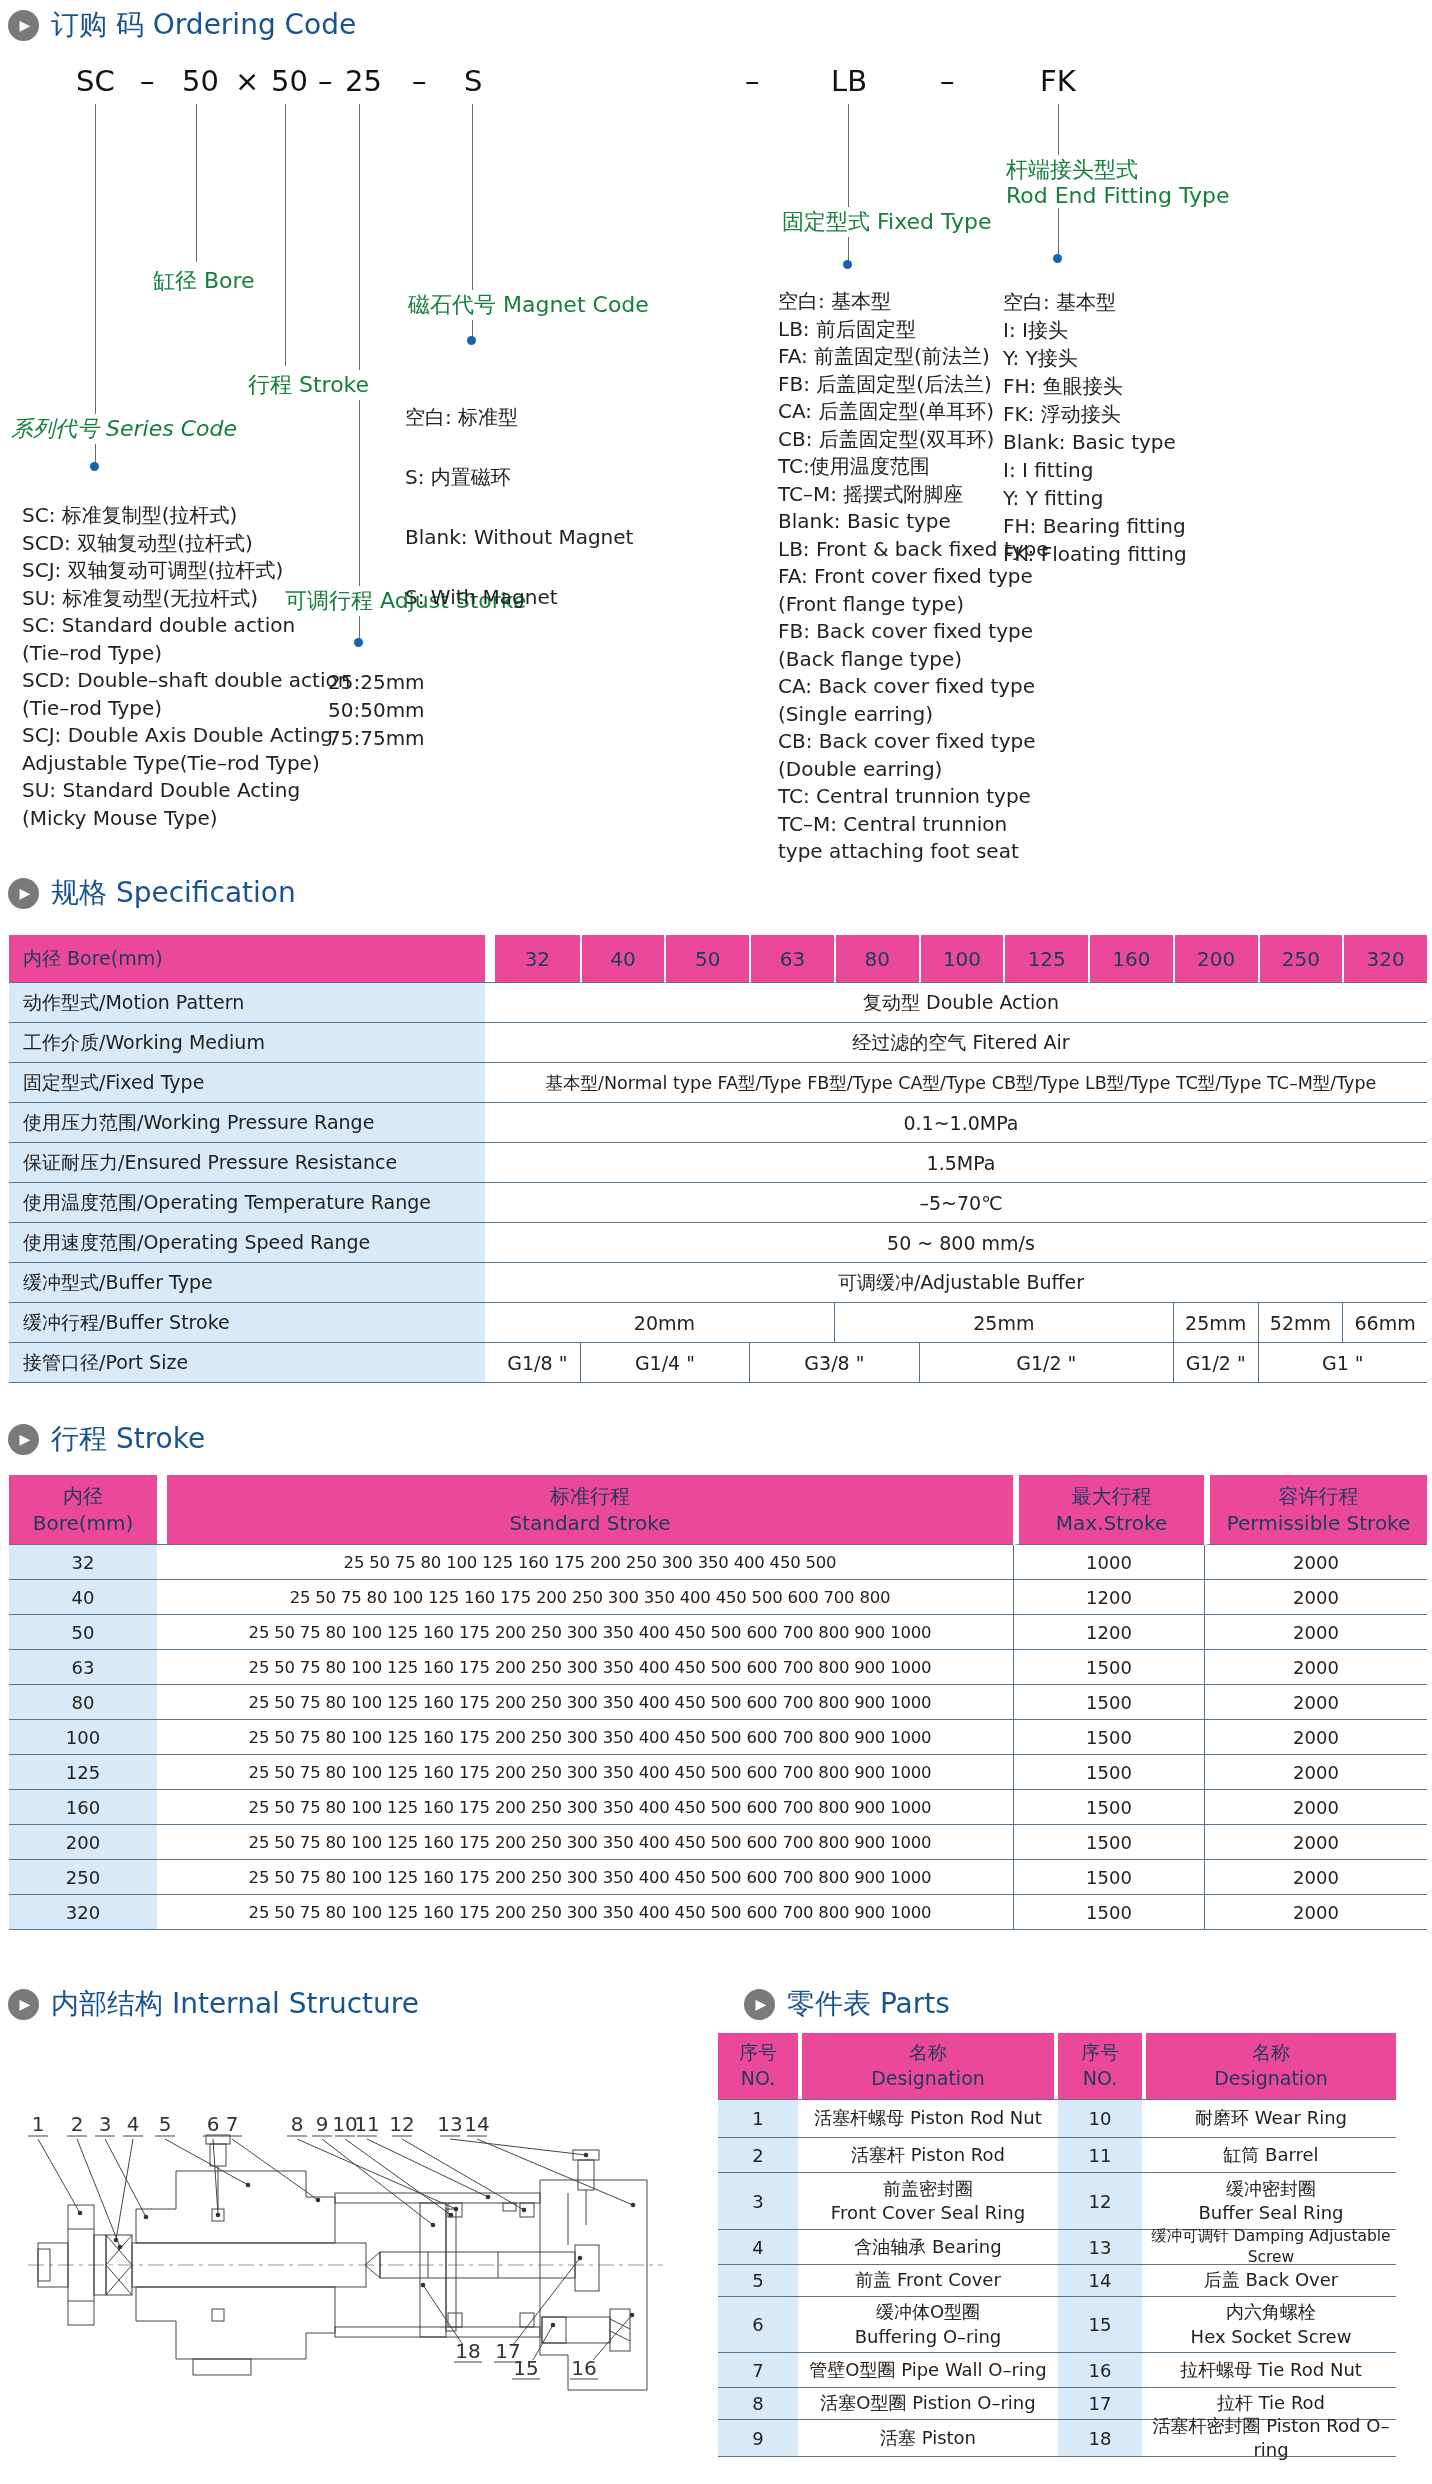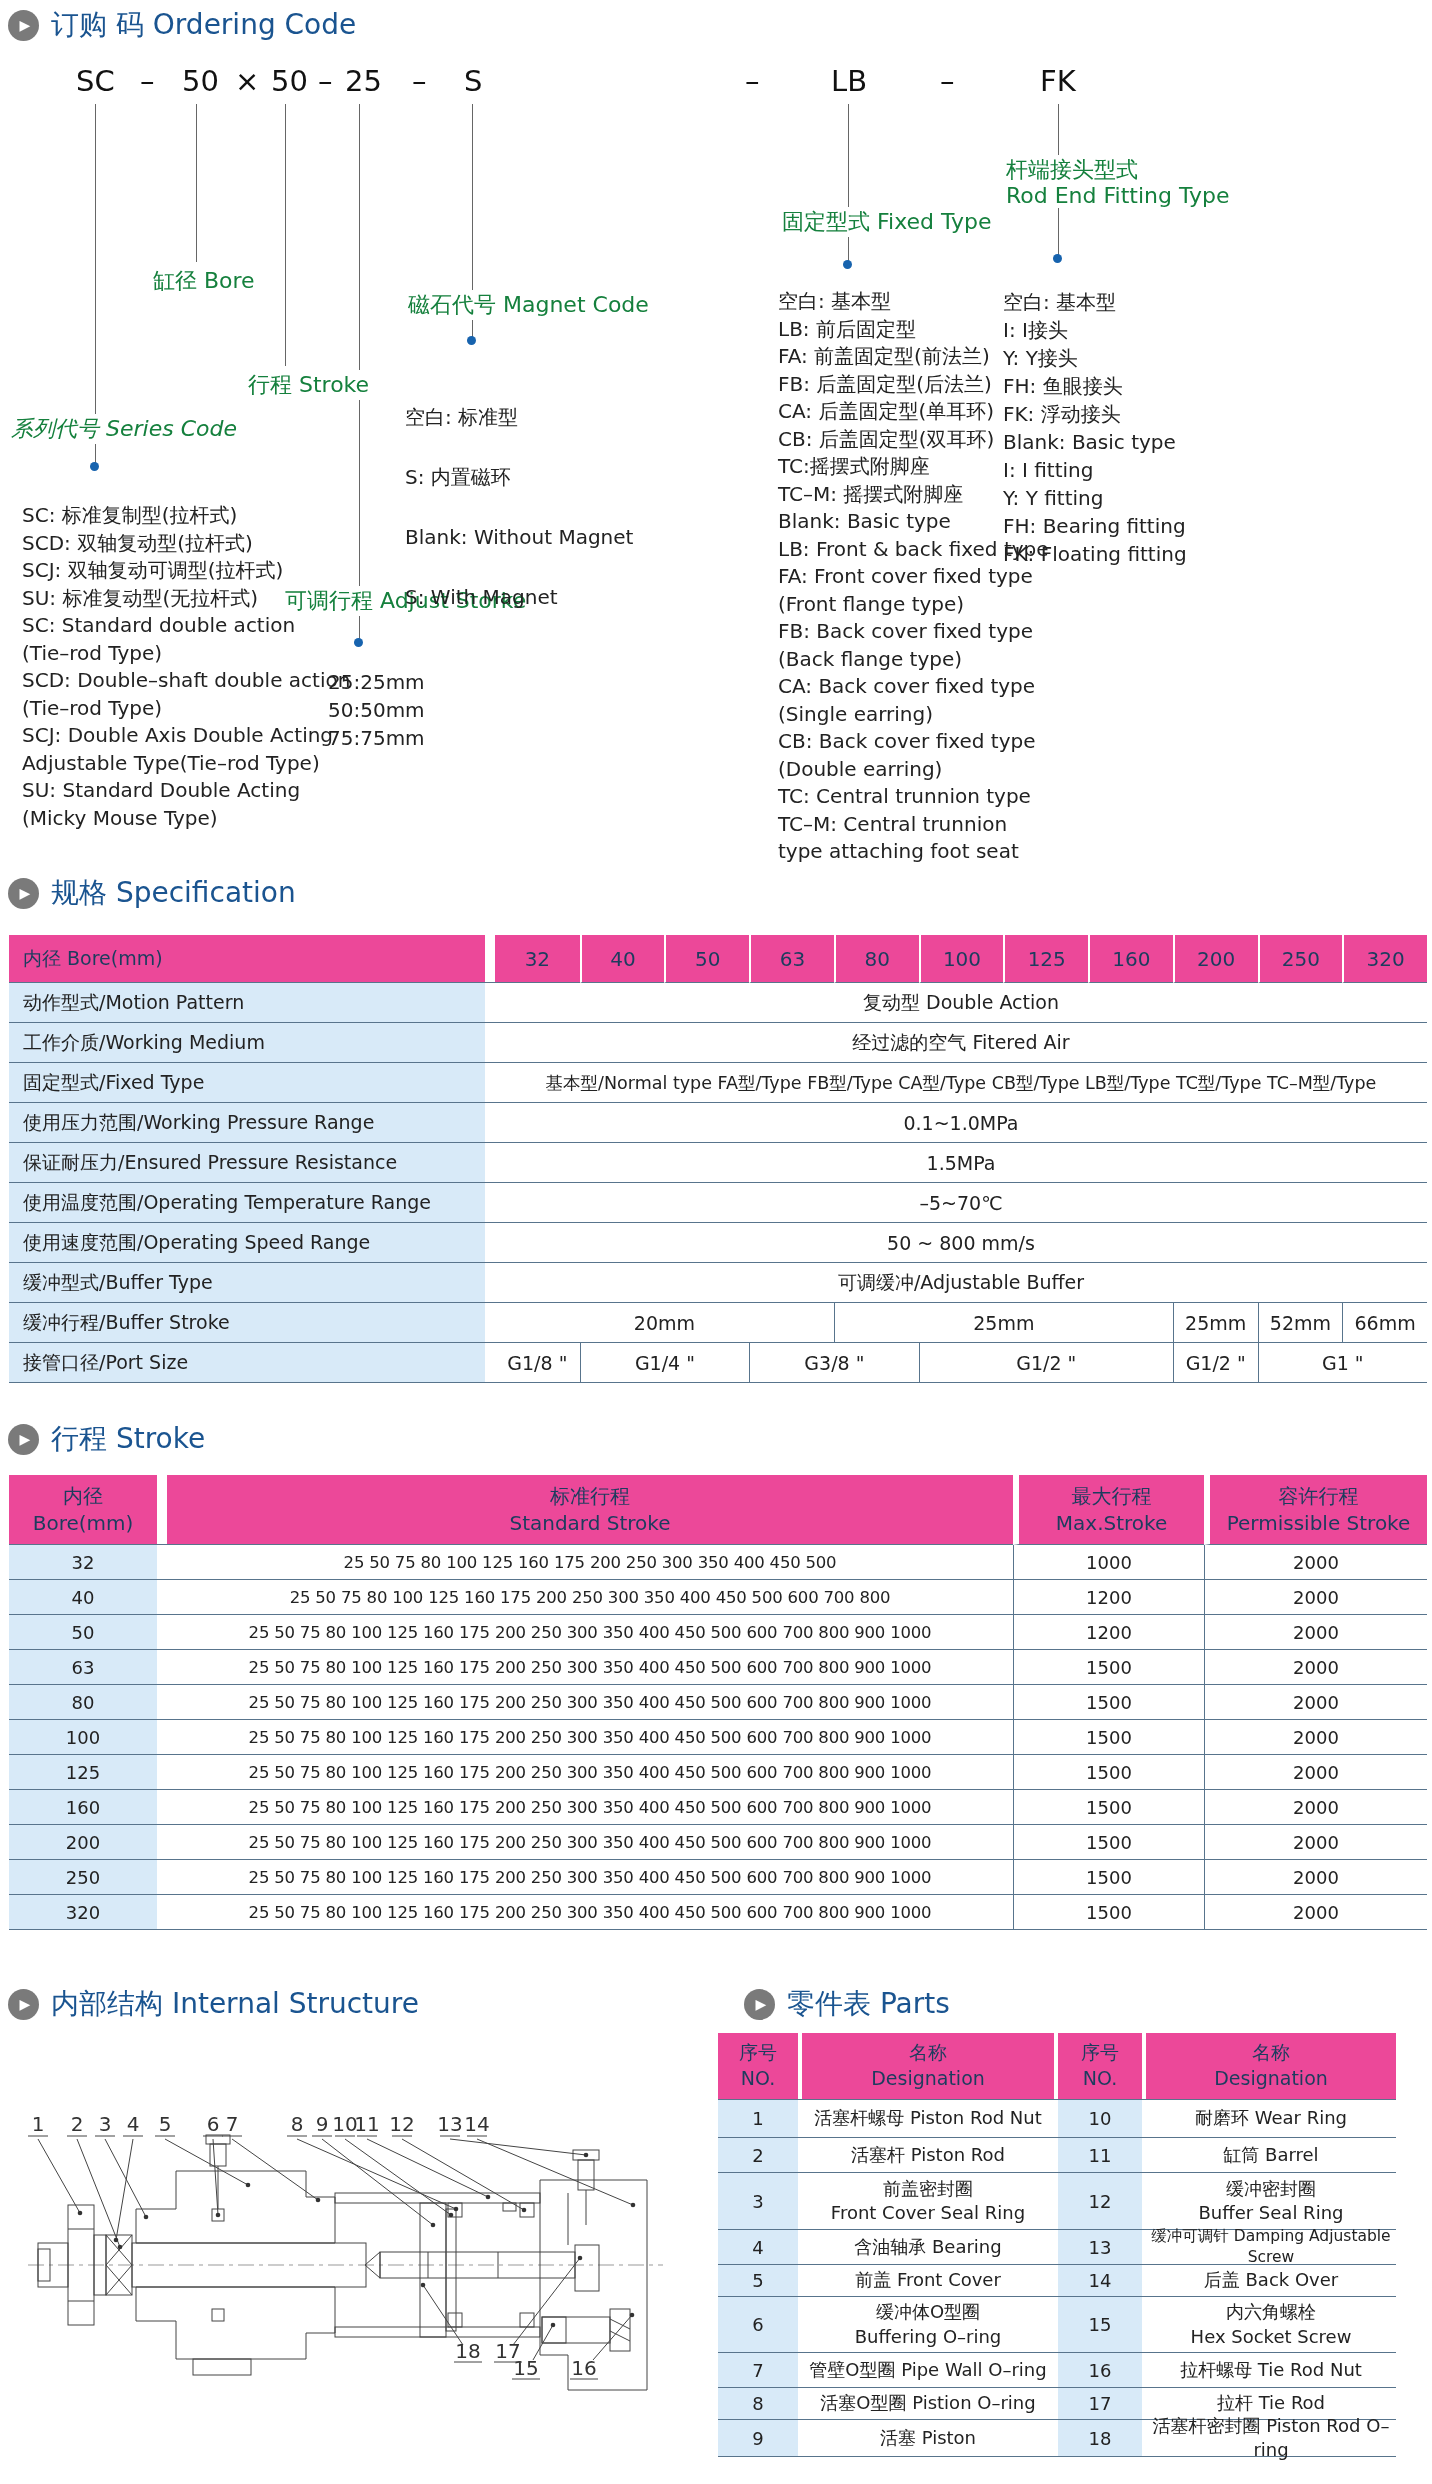--- a/index.html
+++ b/index.html
@@ -125,21 +125,21 @@
   <div>Blank: Without Magnet</div>
       <div>S: With Magnet</div>
 </div>
 <div class="olist" style="left:778px;top:288px;">
   <div>空白: 基本型</div>
       <div>LB: 前后固定型</div>
   <div>FA: 前盖固定型(前法兰)</div>
       <div>FB: 后盖固定型(后法兰)</div>
   <div>CA: 后盖固定型(单耳环)</div>
       <div>CB: 后盖固定型(双耳环)</div>
-  <div>TC:摇摆式附脚座</div>
+  <div>TC:使用温度范围</div>
       <div>TC–M: 摇摆式附脚座</div>
   <div>Blank: Basic type</div>
       <div>LB: Front &amp; back fixed type</div>
   <div>FA: Front cover fixed type</div>
       <div>(Front flange type)</div>
   <div>FB:  Back cover fixed type</div>
       <div>(Back flange type)</div>
   <div>CA: Back cover fixed type</div>
       <div>(Single earring)</div>
   <div>CB:  Back cover fixed type</div>

